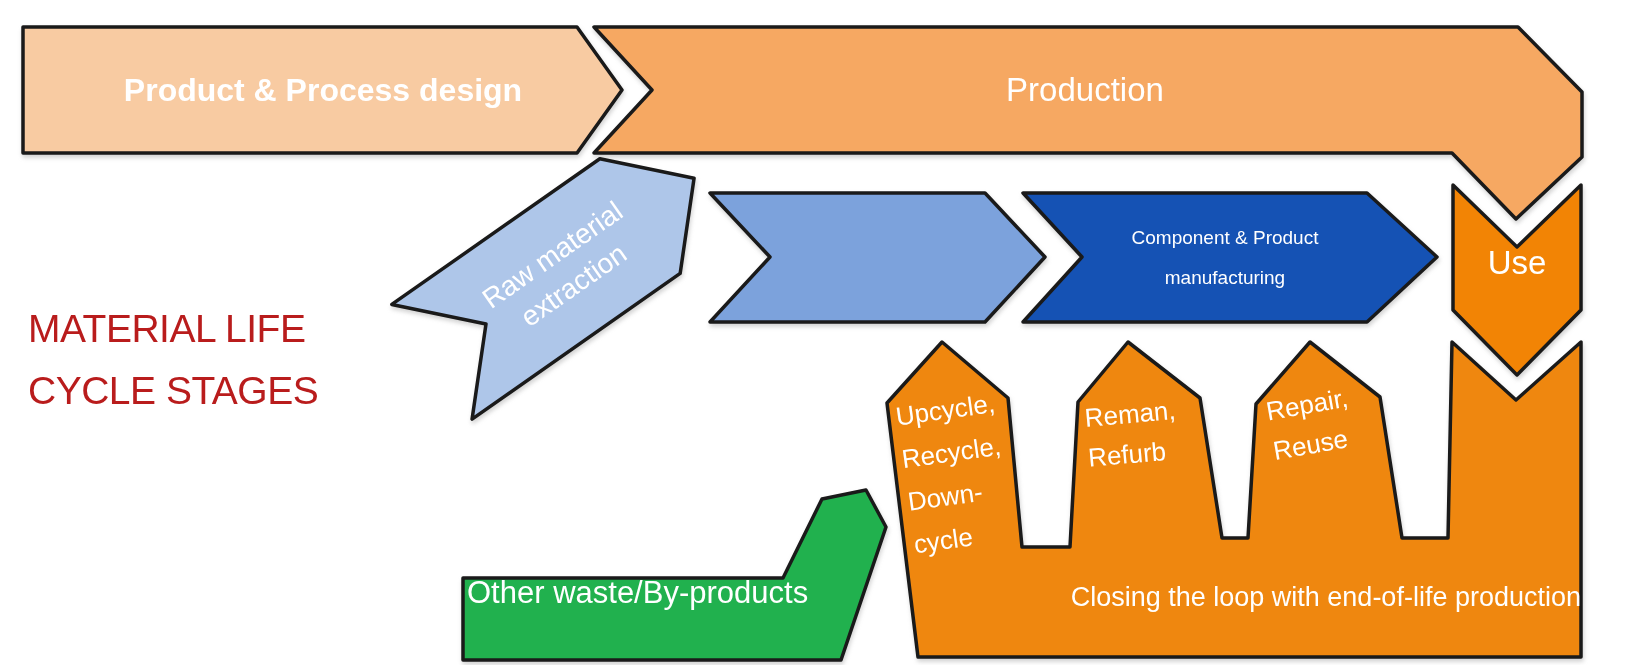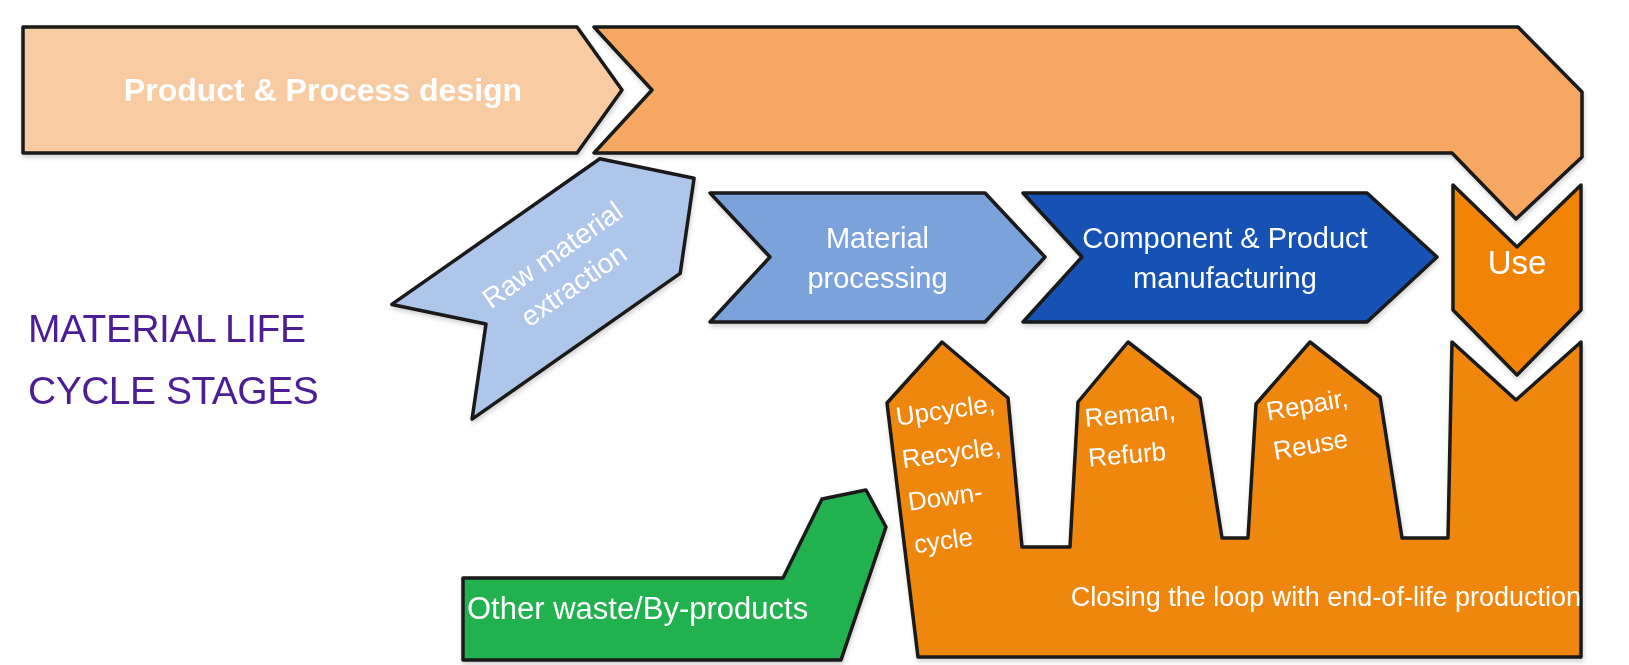--- a/index.html
+++ b/index.html
@@ -28,40 +28,40 @@
     align-items: center;
     justify-content: center;
     text-align: center;
   }
   .title {
     position: absolute;
     left: 28px; top: 298px;
     font-size: 39px;
     line-height: 62px;
     letter-spacing: -0.5px;
-    color: #4c1d95;
+    color: #b91c1c;
     white-space: pre-line;
     z-index: 2;
   }
   .design-label   { left: 23px;  top: 27px;  width: 600px; height: 126px; font-size: 32px; font-weight: bold; }
   .production-label { left: 652px; top: 27px; width: 866px; height: 126px; font-size: 33px; }
   .raw-label {
     left: 413px; top: 212px; width: 300px; height: 116px;
     font-size: 28px; line-height: 37px;
     transform: rotate(-35deg);
   }
   .processing-label { left: 770px;  top: 193px; width: 215px; height: 129px; font-size: 29px; line-height: 40px; }
-  .component-label  { left: 1075px; top: 193px; width: 300px; height: 129px; font-size: 29px; line-height: 40px; }
+  .component-label  { left: 1075px; top: 193px; width: 300px; height: 129px; font-size: 19px; line-height: 40px; }
   .use-label        { left: 1453px; top: 205px; width: 128px; height: 115px; font-size: 33px; }
   .upcycle-label { left: 893px;  top: 396px; font-size: 26px; line-height: 43px; transform: rotate(-8deg);  transform-origin: left top; }
   .reman-label   { left: 1083px; top: 398px; font-size: 26px; line-height: 40px; transform: rotate(-5deg);  transform-origin: left top; }
   .repair-label  { left: 1263px; top: 392px; font-size: 26px; line-height: 40px; transform: rotate(-10deg); transform-origin: left top; }
   .eol-label     { left: 1462px; top: 398px; font-size: 26px; line-height: 46px; }
   .closing-label { left: 918px;  top: 582px; width: 663px; text-align: right; font-size: 27px; }
-  .waste-label   { left: 467px;  top: 591px; font-size: 31px; }
+  .waste-label   { left: 467px;  top: 575px; font-size: 31px; }
 </style>
 </head>
 <body>
 
 <div class="canvas">
 
   <svg class="shapes" width="1629" height="665" viewBox="0 0 1629 665">
 
     <polygon points="23,27 577,27 622,90 577,153 23,153" fill="#F8CBA2"></polygon>
 
@@ -80,26 +80,25 @@
     <polygon points="918,657 887,403 942,342 1008,398 1022,547 1070,547 1078,402 1128,342 1200,398 1222,538 1248,538 1256,404 1310,342 1380,397 1402,538 1448,538 1452,342 1516,400 1581,342 1581,657" fill="#EF870F"></polygon>
 
     <polygon points="463,578 783,578 822,499 866,490 886,527 841,660 463,660" fill="#21B14E"></polygon>
   </svg>
 
   <div class="title">MATERIAL LIFE
 CYCLE STAGES</div>
 
   <div class="lbl center design-label">Product &amp; Process design</div>
 
+  <div class="lbl center production-label">Production</div>
 
   <div class="lbl center raw-label">Raw material
 extraction</div>
 
-  <div class="lbl center processing-label">Material
-processing</div>
 
   <div class="lbl center component-label">Component &amp; Product
 manufacturing</div>
 
   <div class="lbl center use-label">Use</div>
 
   <div class="lbl upcycle-label">Upcycle,
 Recycle,
 Down-
 cycle</div>

